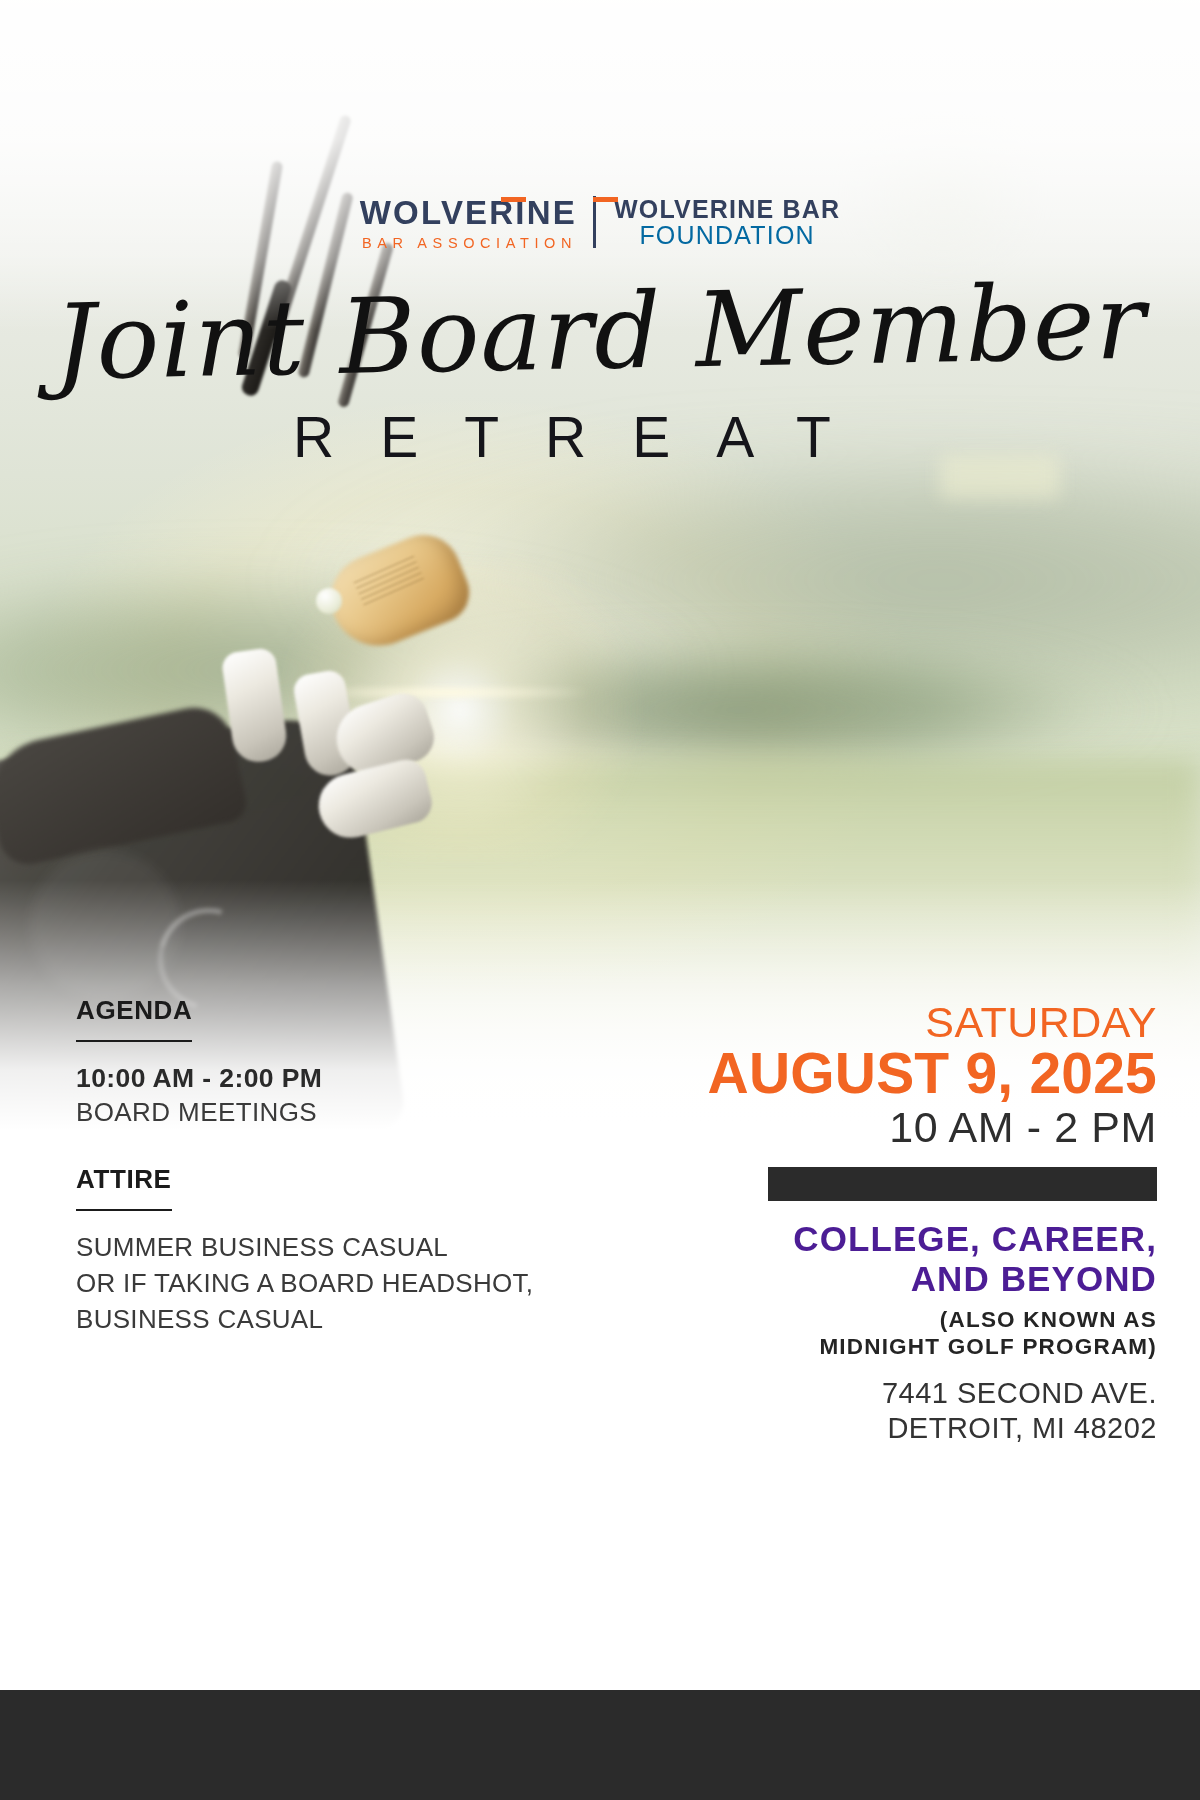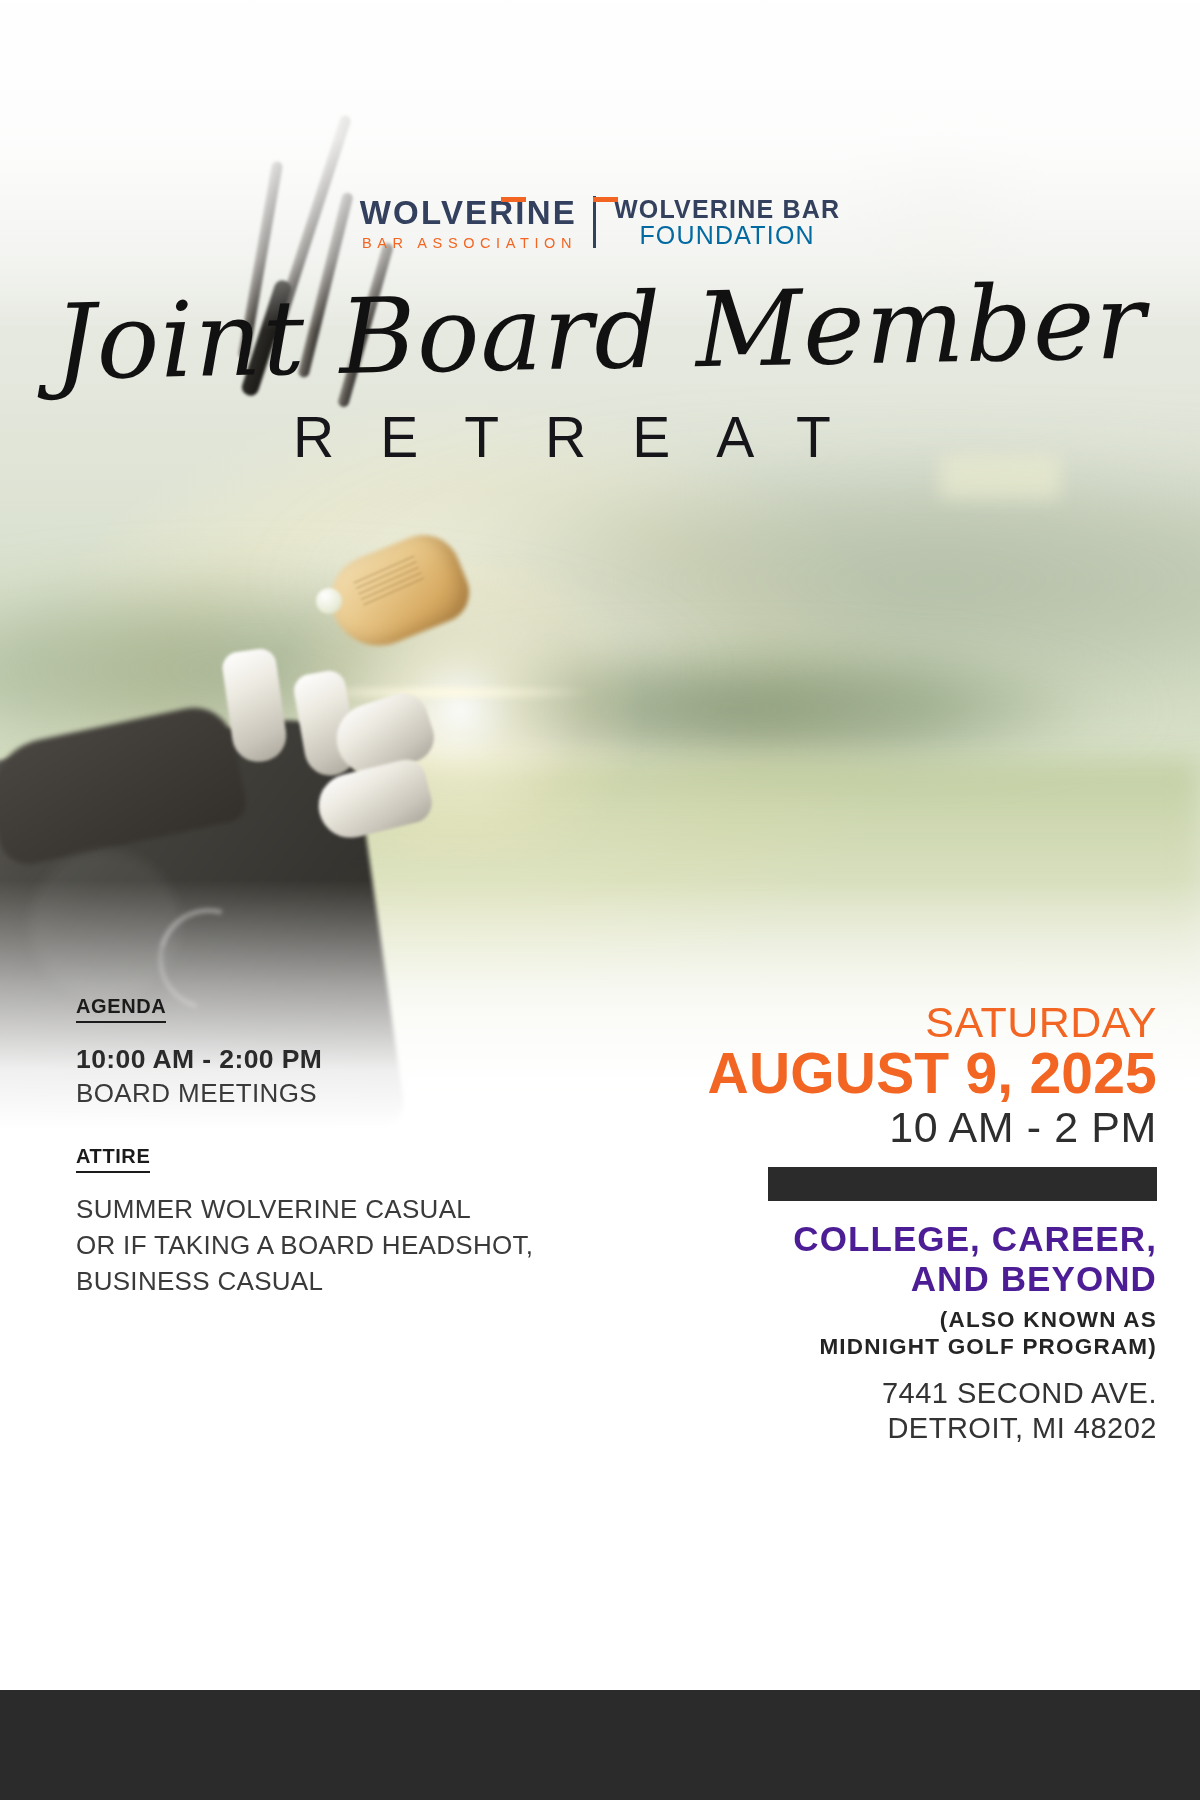--- a/index.html
+++ b/index.html
@@ -335,26 +335,26 @@
   }
 
   .agenda-col {
     position: absolute;
     left: 76px; top: 15px;
     width: 520px;
     color: #2c2c2c;
   }
   .sec-head {
     display: inline-block;
-    font-size: 20px;
+    font-size: 26px;
     font-weight: 700;
     letter-spacing: 0.6px;
     color: #1b1b1b;
     border-bottom: 2.5px solid #1b1b1b;
-    padding-bottom: 3px;
+    padding-bottom: 14px;
     margin-bottom: 19px;
   }
   .slot-time {
     font-size: 26.5px;
     font-weight: 700;
     letter-spacing: 0.4px;
     color: #2a2a2a;
     line-height: 1.3;
   }
   .slot-desc {
@@ -514,21 +514,21 @@
     <div class="agenda-col">
       <div class="sec-head">AGENDA</div>
 
       <div class="slot">
         <div class="slot-time">10:00 AM - 2:00 PM</div>
         <div class="slot-desc">BOARD MEETINGS</div>
       </div>
 
 
       <div class="sec-head attire-head">ATTIRE</div>
-      <div class="attire-line">SUMMER WOLVERINE CASUAL</div>
+      <div class="attire-line">SUMMER BUSINESS CASUAL</div>
       <div class="attire-line">OR IF TAKING A BOARD HEADSHOT,</div>
       <div class="attire-line">BUSINESS CASUAL</div>
     </div>
 
     <div class="event-col">
       <div class="ev-saturday">SATURDAY</div>
       <div class="ev-date">AUGUST 9, 2025</div>
       <div class="ev-time">10 AM - 2 PM</div>
       <div class="ev-bar"></div>
       <div class="ev-venue">COLLEGE, CAREER,</div>

